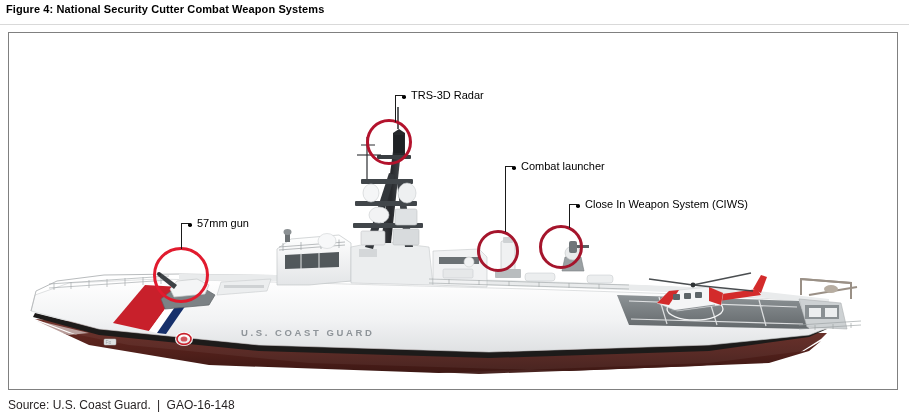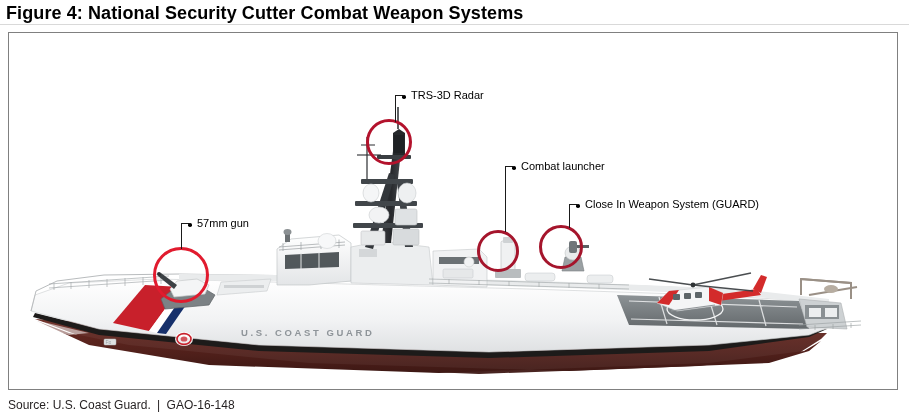--- a/index.html
+++ b/index.html
@@ -14,21 +14,21 @@
     -webkit-font-smoothing: antialiased;
     overflow: hidden;
     position: relative;
   }
 
   
   .fig-title {
     position: absolute;
     left: 6px;
     top: 3px;
-    font-size: 18px;
+    font-size: 11px;
     font-weight: bold;
     color: #000000;
     letter-spacing: 0.1px;
     white-space: nowrap;
   }
   .title-rule {
     position: absolute;
     left: 0px;
     top: 24px;
     width: 909px;
@@ -378,21 +378,21 @@
   <div class="leader-v" style="left:496px; top:133px; height:66px;"></div>
   <div class="callout" style="left:503px; top:129px;">
     <span class="bullet"></span>
     <span class="txt">Combat launcher</span>
   </div>
 
   <div class="leader-h" style="left:560px; top:171px; width:8px;"></div>
   <div class="leader-v" style="left:560px; top:171px; height:24px;"></div>
   <div class="callout" style="left:567px; top:167px;">
     <span class="bullet"></span>
-    <span class="txt">Close In Weapon System (GUARD)</span>
+    <span class="txt">Close In Weapon System (CIWS)</span>
   </div>
 
   <div class="leader-h" style="left:172px; top:190px; width:8px;"></div>
   <div class="leader-v" style="left:172px; top:190px; height:26px;"></div>
   <div class="callout" style="left:179px; top:186px;">
     <span class="bullet"></span>
     <span class="txt">57mm gun</span>
   </div>
 
 </div>

